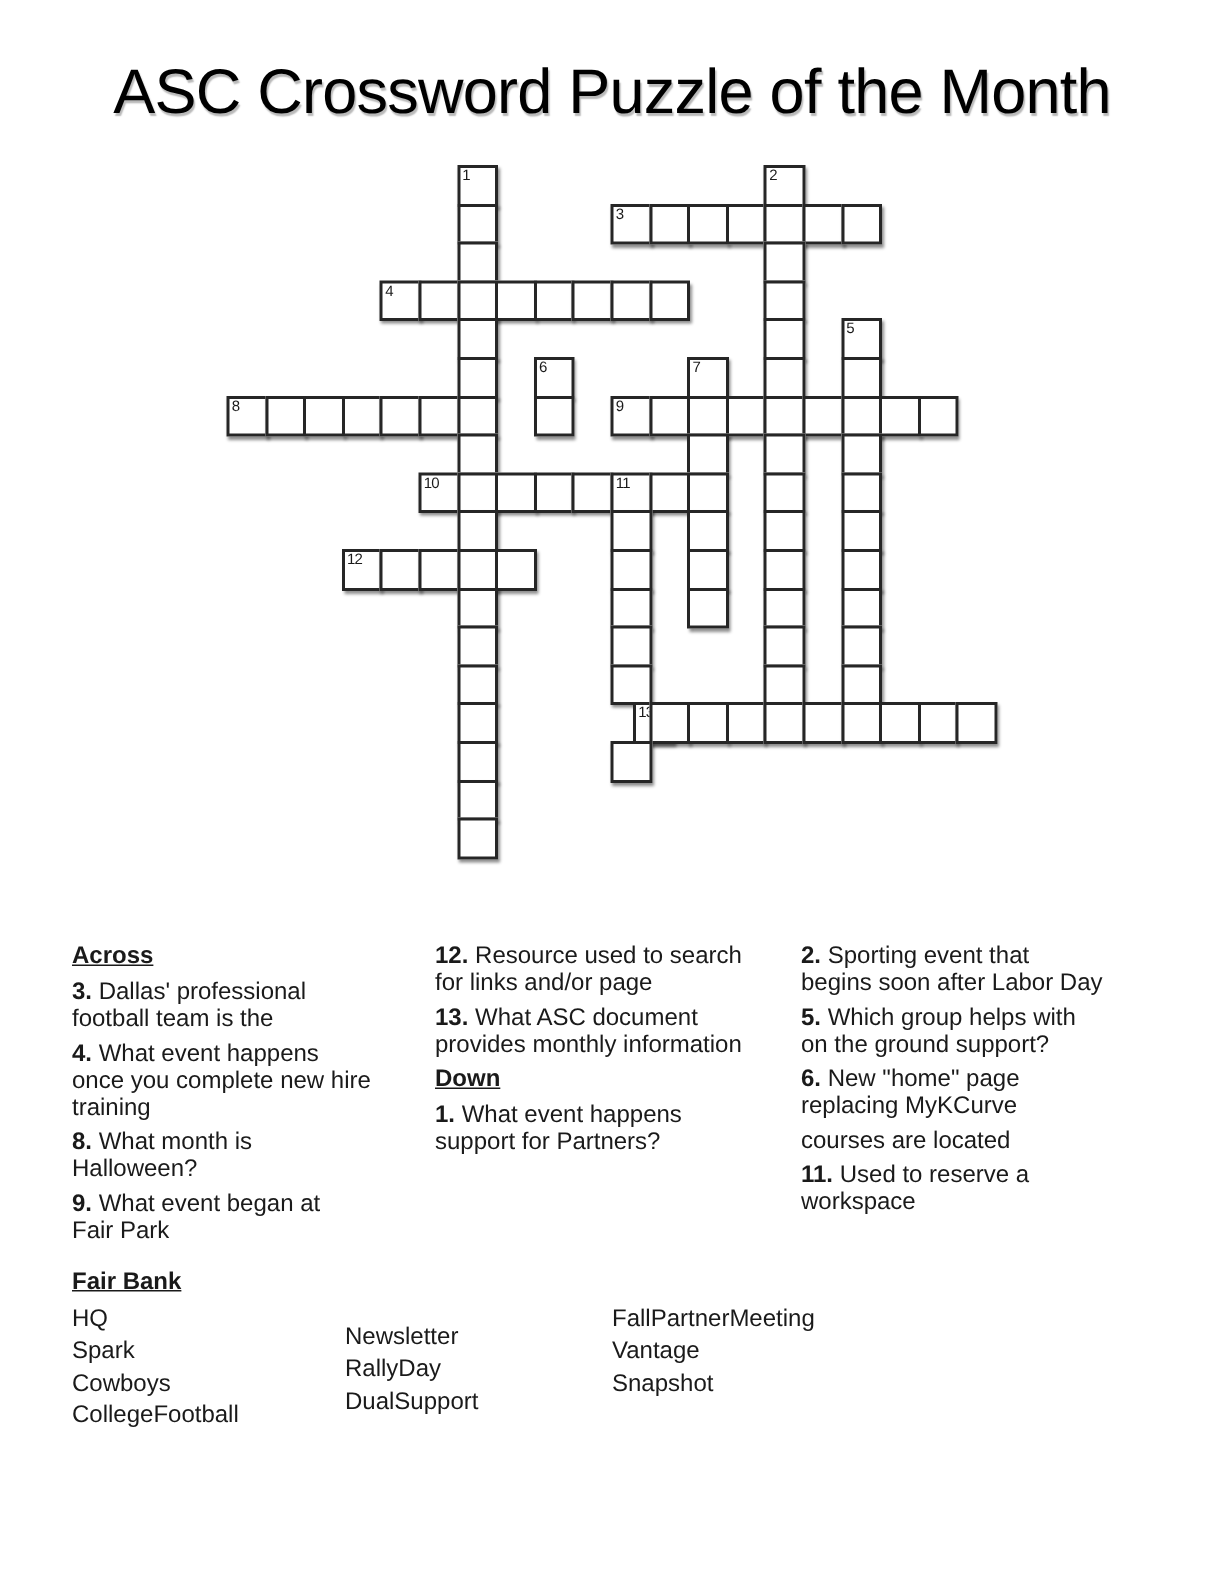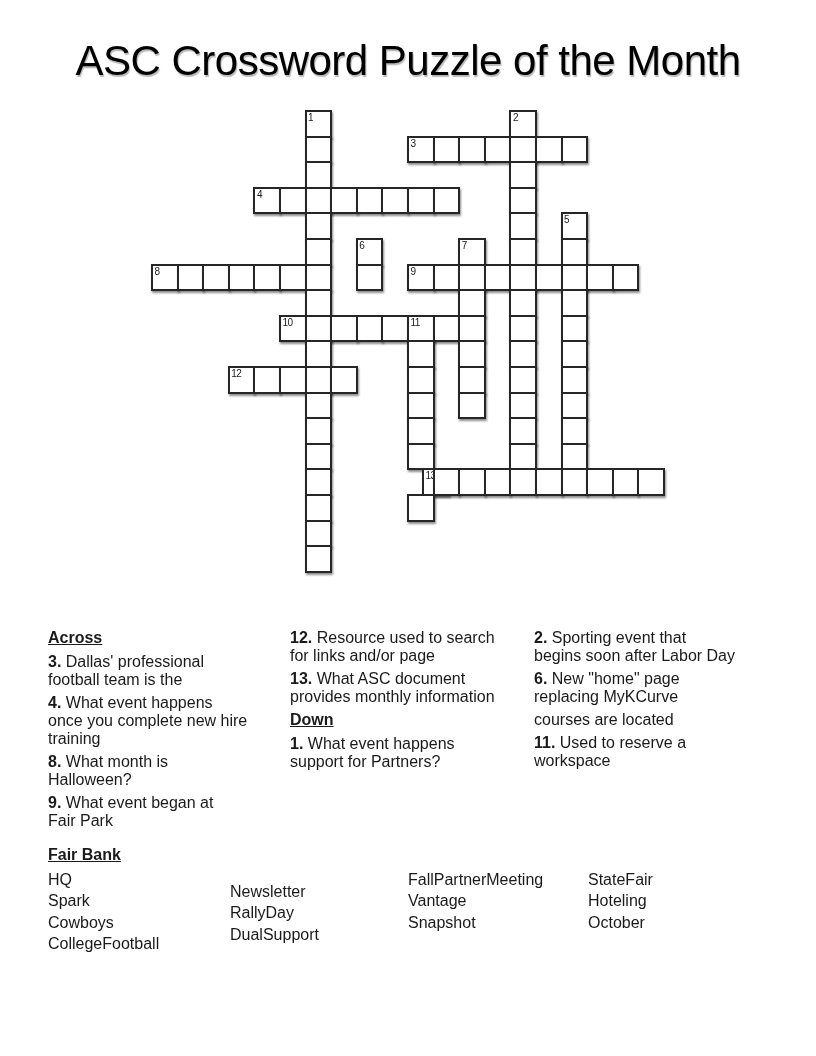--- a/index.html
+++ b/index.html
@@ -252,20 +252,24 @@
         <div class="ln"><span class="cnum">1.</span> What event happens</div>
         <div class="ln">support for Partners?</div>
       </div>
     </div>
   <div class="clue-col c3">
       <div class="clue">
         <div class="ln"><span class="cnum">2.</span> Sporting event that</div>
         <div class="ln">begins soon after Labor Day</div>
       </div>
       <div class="clue">
+        <div class="ln"><span class="cnum">5.</span> Which group helps with</div>
+        <div class="ln">on the ground support?</div>
+      </div>
+      <div class="clue">
         <div class="ln"><span class="cnum">6.</span> New "home" page</div>
         <div class="ln">replacing MyKCurve</div>
       </div>
       <div class="clue">
         <div class="ln">courses are located</div>
       </div>
       <div class="clue">
         <div class="ln"><span class="cnum">11.</span> Used to reserve a</div>
         <div class="ln">workspace</div>
       </div>
@@ -280,18 +284,13 @@
   <div class="wb-col w2">
       <div class="wb-word">Newsletter</div>
       <div class="wb-word">RallyDay</div>
       <div class="wb-word">DualSupport</div>
     </div>
   <div class="wb-col w3">
       <div class="wb-word">FallPartnerMeeting</div>
       <div class="wb-word">Vantage</div>
       <div class="wb-word">Snapshot</div>
     </div>
-  <div class="wb-col w4">
-      <div class="wb-word">StateFair</div>
-      <div class="wb-word">Hoteling</div>
-      <div class="wb-word">October</div>
-    </div>
 </div>
 
 </body></html>

